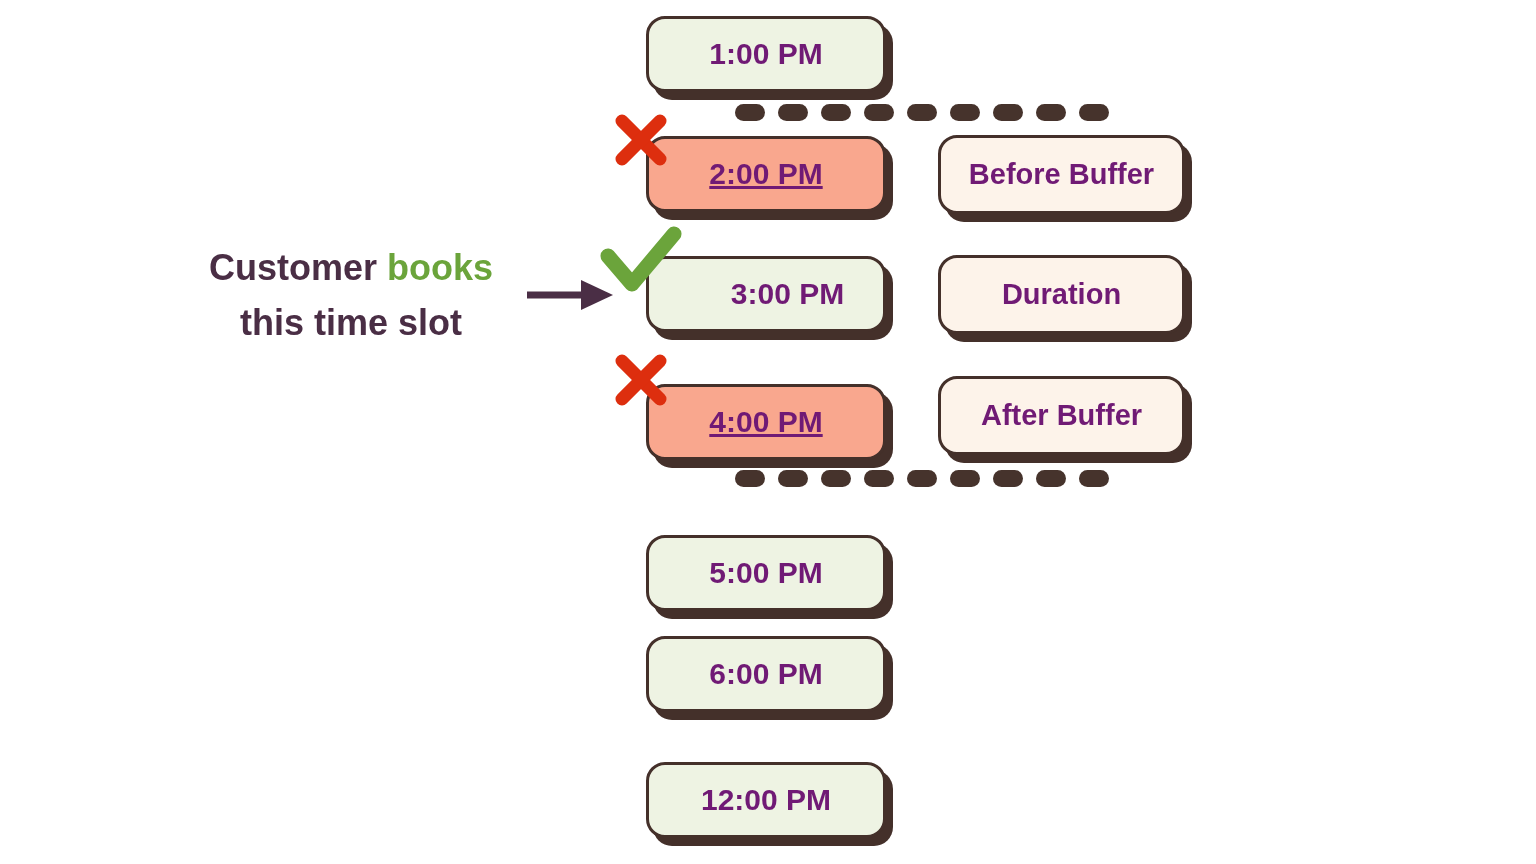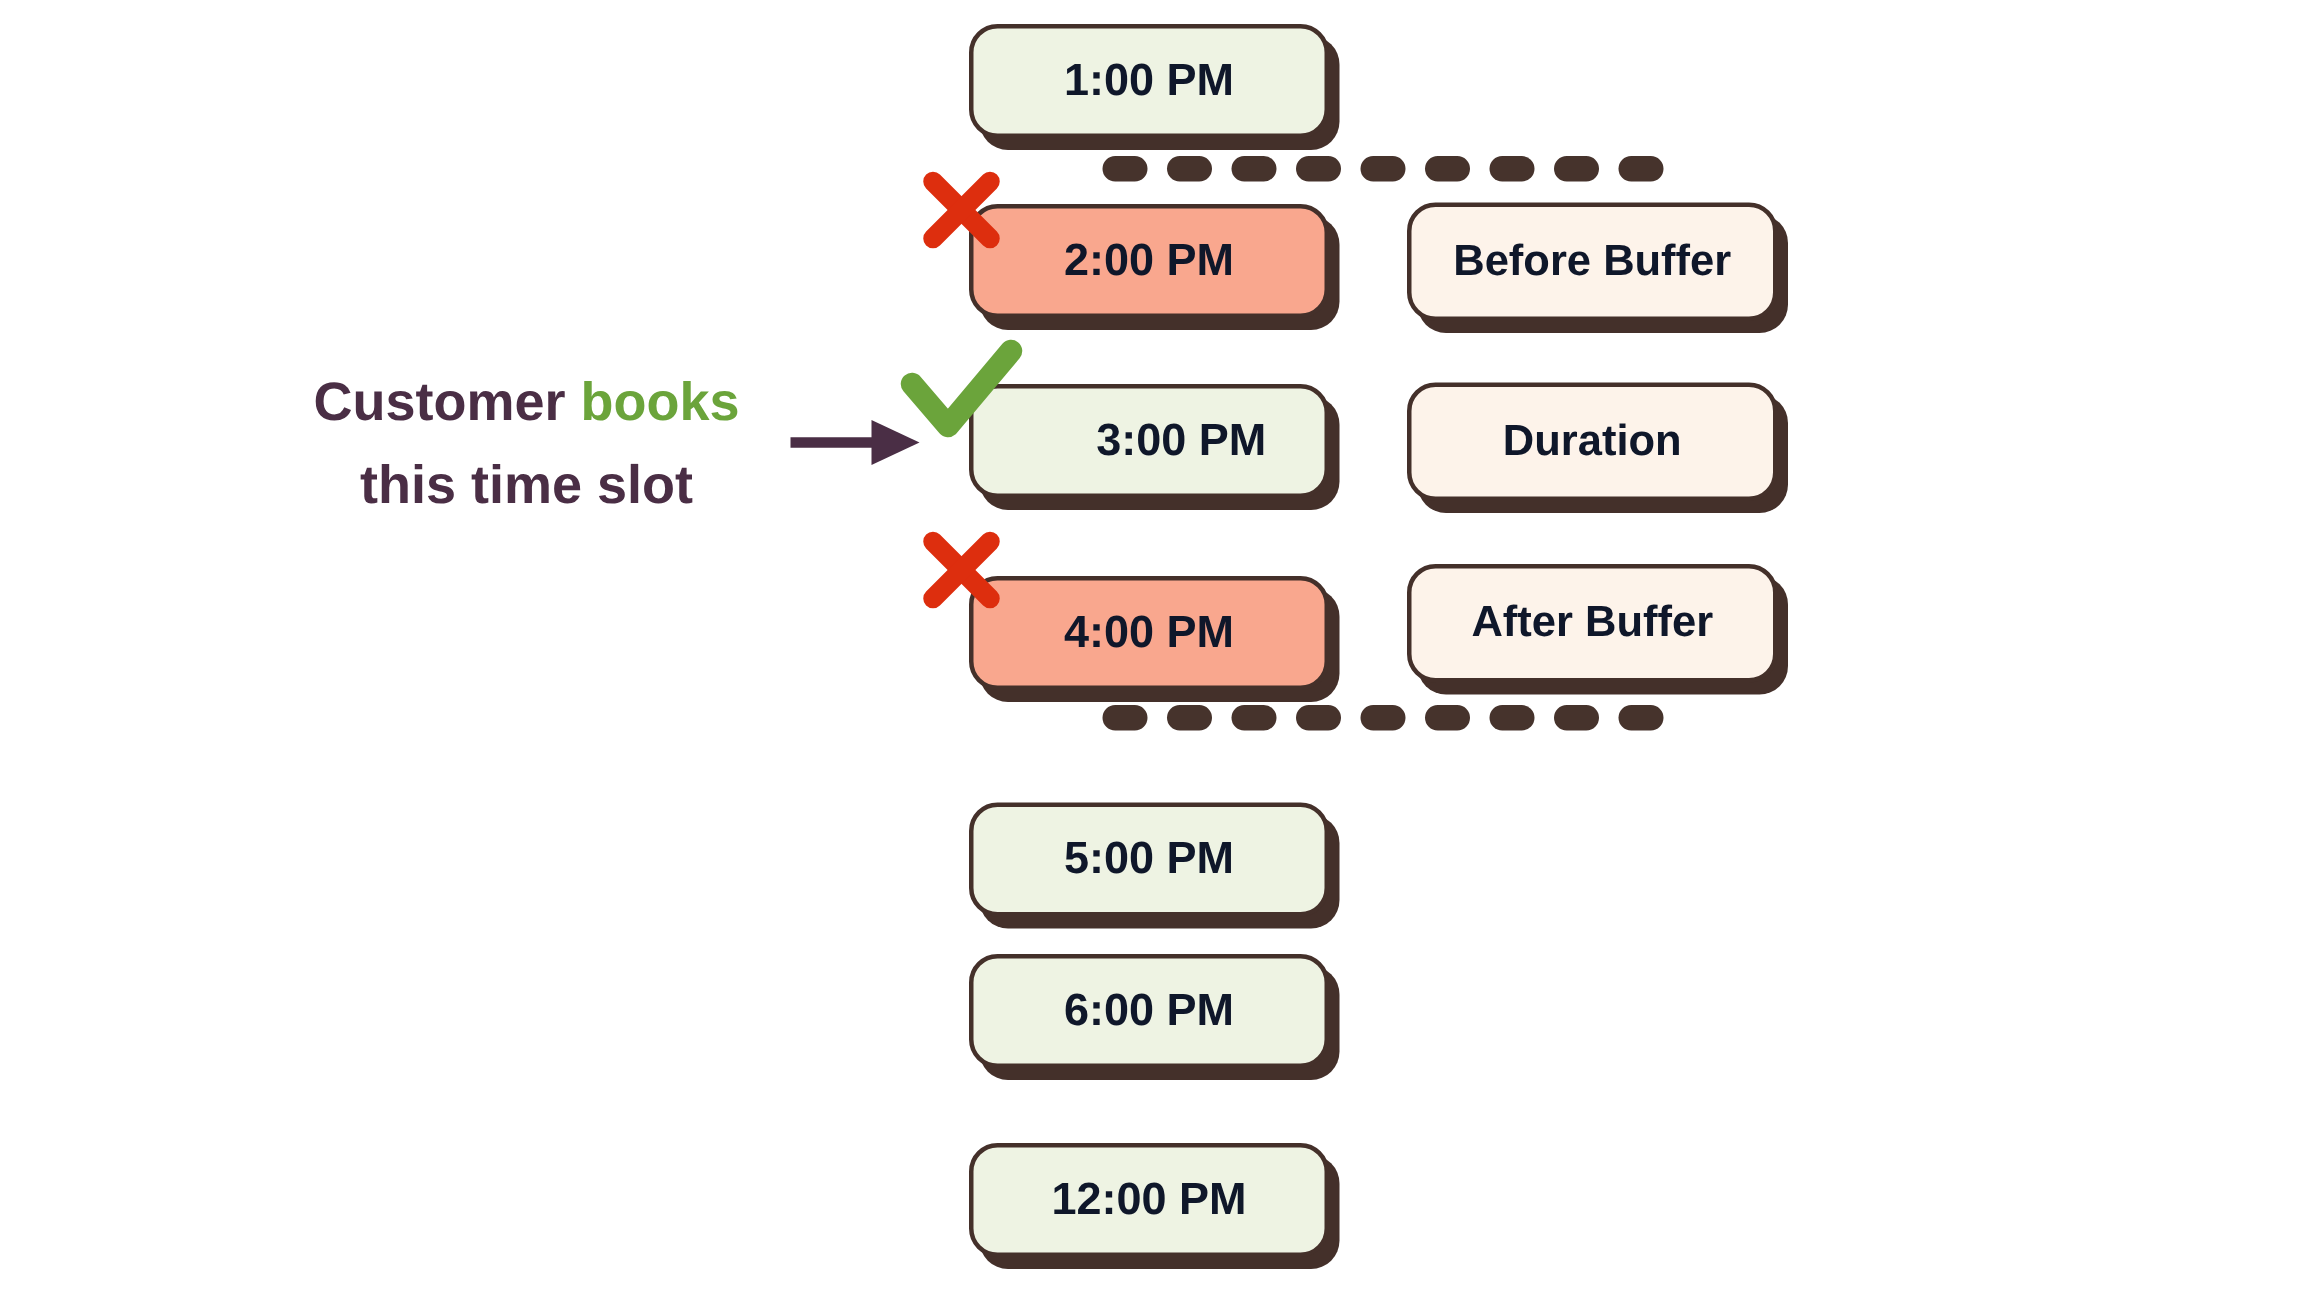--- a/index.html
+++ b/index.html
@@ -19,30 +19,30 @@
   .pill {
     position: absolute;
     box-sizing: border-box;
     border: 3px solid #44302a;
     border-radius: 19px;
     box-shadow: 7px 8px 0 #44302a;
     display: flex;
     align-items: center;
     justify-content: center;
     font-weight: 700;
-    color: #0f172a;
+    color: #701a75;
   }
   .time-slot {
     left: 646px;
     width: 240px;
     height: 76px;
     font-size: 30px;
     background: #eef3e3;
   }
-  .time-slot.blocked { background: #f9a78e; }
+  .time-slot.blocked { background: #f9a78e; text-decoration: underline; }
   .buffer-pill {
     left: 938px;
     width: 247px;
     height: 79px;
     font-size: 29px;
     background: #fdf3ea;
   }
   
   .dash-row {
     position: absolute;

